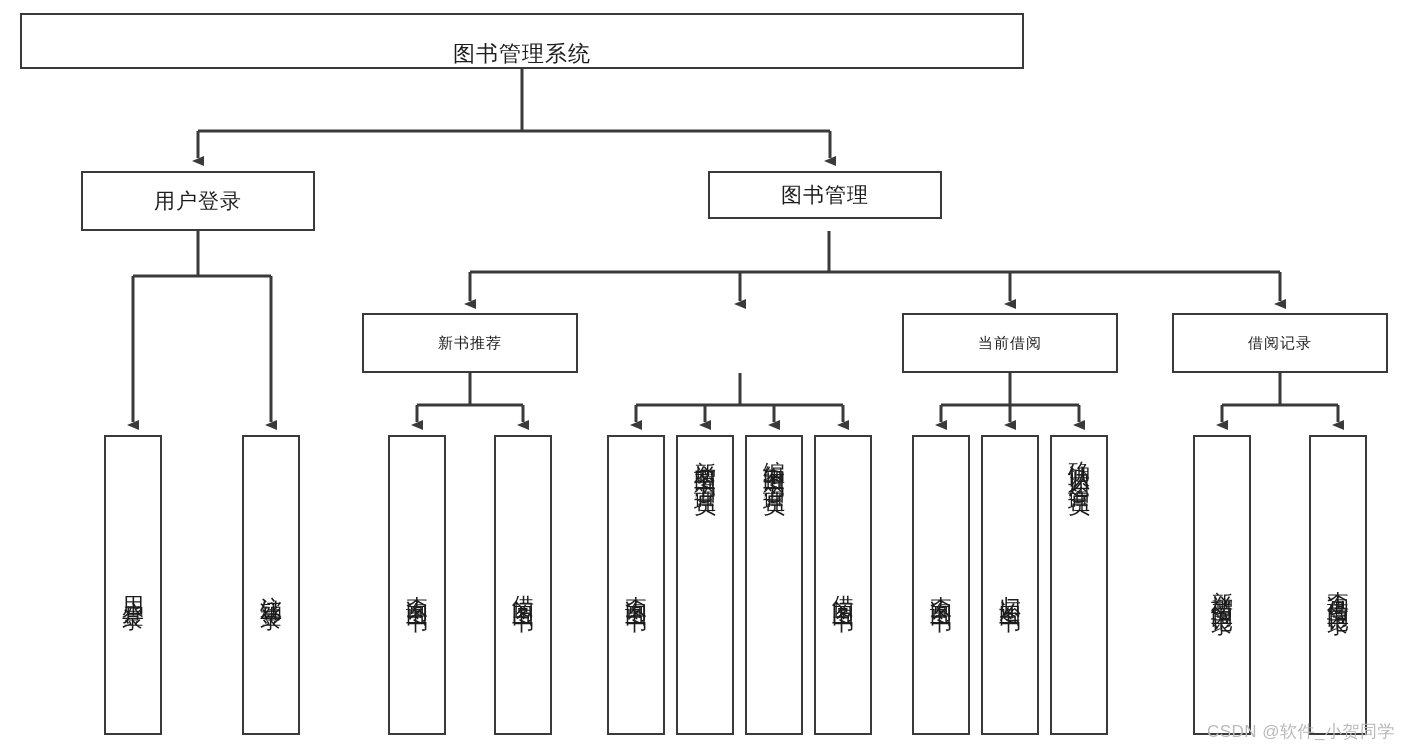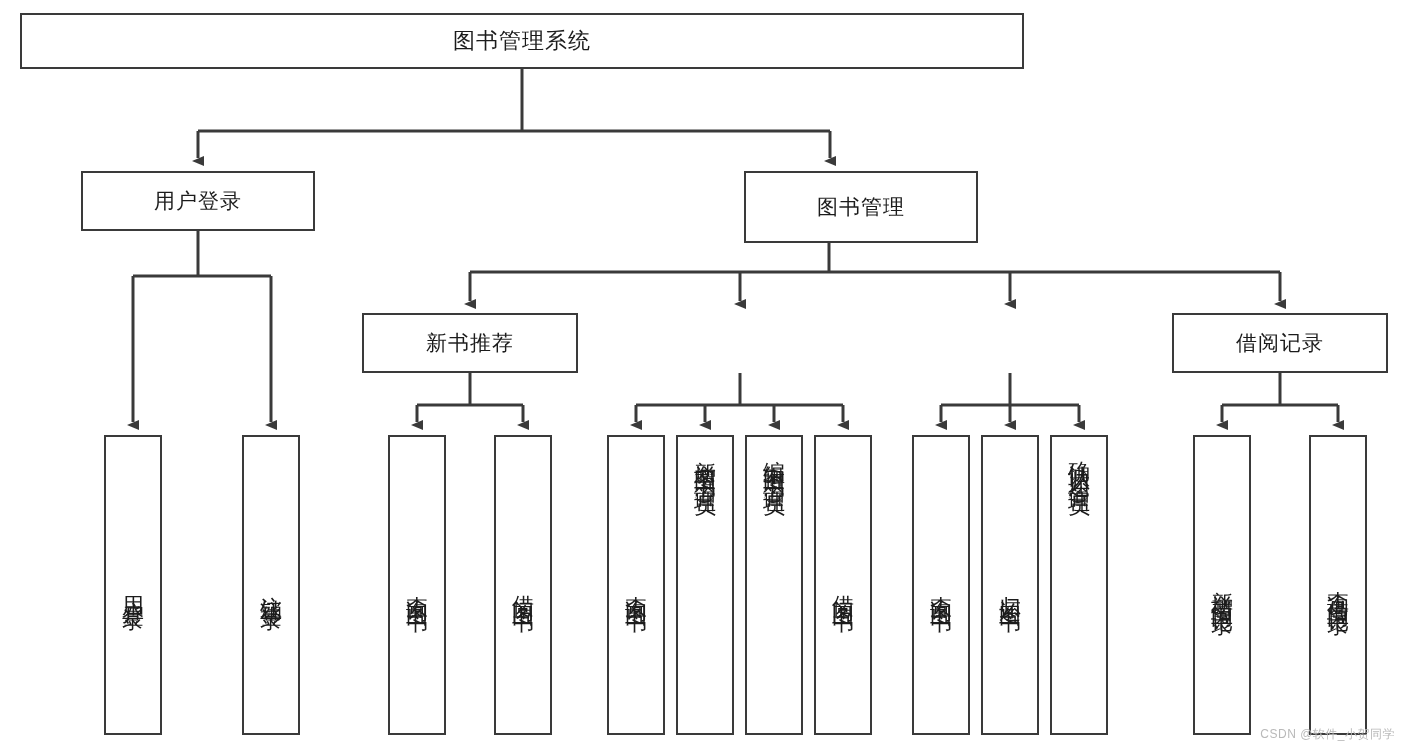--- a/index.html
+++ b/index.html
@@ -26,21 +26,21 @@
   .node-label{
     color:#1c1c1c;
     font-size:21px;
     line-height:1.18;
     letter-spacing:1px;
     white-space:nowrap;
     text-align:center;
   }
   .node-root .node-label{font-size:22px;}
   .node-l2 .node-label{font-size:21px;}
-  .node-l3 .node-label{font-size:21px;}
+  .node-l3 .node-label{font-size:15px;}
 
   .leaf-box{
     position:absolute;
     background:#ffffff;
     border:2px solid #3a3a3a;
     box-sizing:border-box;
     display:flex;
     align-items:flex-start;
     justify-content:center;
     overflow:hidden;
@@ -54,21 +54,21 @@
     letter-spacing:5px;
     line-height:1.0;
     padding-top:6px;
     white-space:nowrap;
   }
 
   .watermark{
     position:absolute;
     right:10px;
     bottom:4px;
-    font-size:12px;
+    font-size:17px;
     color:#b9b9b9;
     letter-spacing:0.5px;
     white-space:nowrap;
     pointer-events:none;
   }
 </style>
 </head>
 <body>
 
 <div id="diagram-root">
@@ -118,33 +118,36 @@
       <path d="M1010,405 L1010,422" marker-end="url(#arw)"></path>
       <path d="M1079,405 L1079,422" marker-end="url(#arw)"></path>
 
       <path d="M1280,373 L1280,405"></path>
       <path d="M1222,405 L1338,405"></path>
       <path d="M1222,405 L1222,422" marker-end="url(#arw)"></path>
       <path d="M1338,405 L1338,422" marker-end="url(#arw)"></path>
     </g>
   </svg>
 
-  <div class="node-box node-root" style="left:20px;top:13px;width:1004px;height:56px;">
+  <div class="node-box node-root" style="left:20px;top:13px;width:1004px;height:56px;align-items:flex-end;">
     <span class="node-label">图书管理系统</span>
   </div>
 
   <div class="node-box node-l2" style="left:81px;top:171px;width:234px;height:60px;">
     <span class="node-label">用户登录</span>
   </div>
-  <div class="node-box node-l2" style="left:744px;top:171px;width:234px;height:72px;">
+  <div class="node-box node-l2" style="left:708px;top:171px;width:234px;height:48px;">
     <span class="node-label">图书管理</span>
   </div>
 
   <div class="node-box node-l3" style="left:362px;top:313px;width:216px;height:60px;">
     <span class="node-label">新书推荐</span>
+  </div>
+  <div class="node-box node-l3" style="left:902px;top:313px;width:216px;height:60px;">
+    <span class="node-label">当前借阅</span>
   </div>
   <div class="node-box node-l3" style="left:1172px;top:313px;width:216px;height:60px;align-items:center;">
     <span class="node-label">借阅记录</span>
   </div>
 
   <div class="leaf-box center-v" style="left:104px;top:435px;width:58px;height:300px;">
     <span class="leaf-label">用户登录</span>
   </div>
   <div class="leaf-box center-v" style="left:242px;top:435px;width:58px;height:300px;">
     <span class="leaf-label">注销登录</span>

